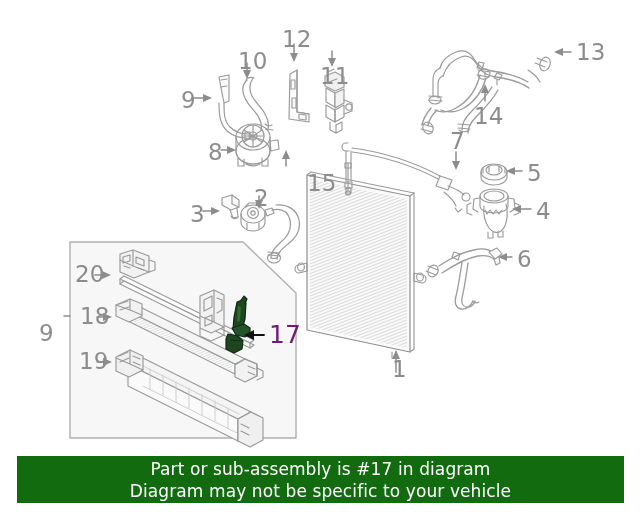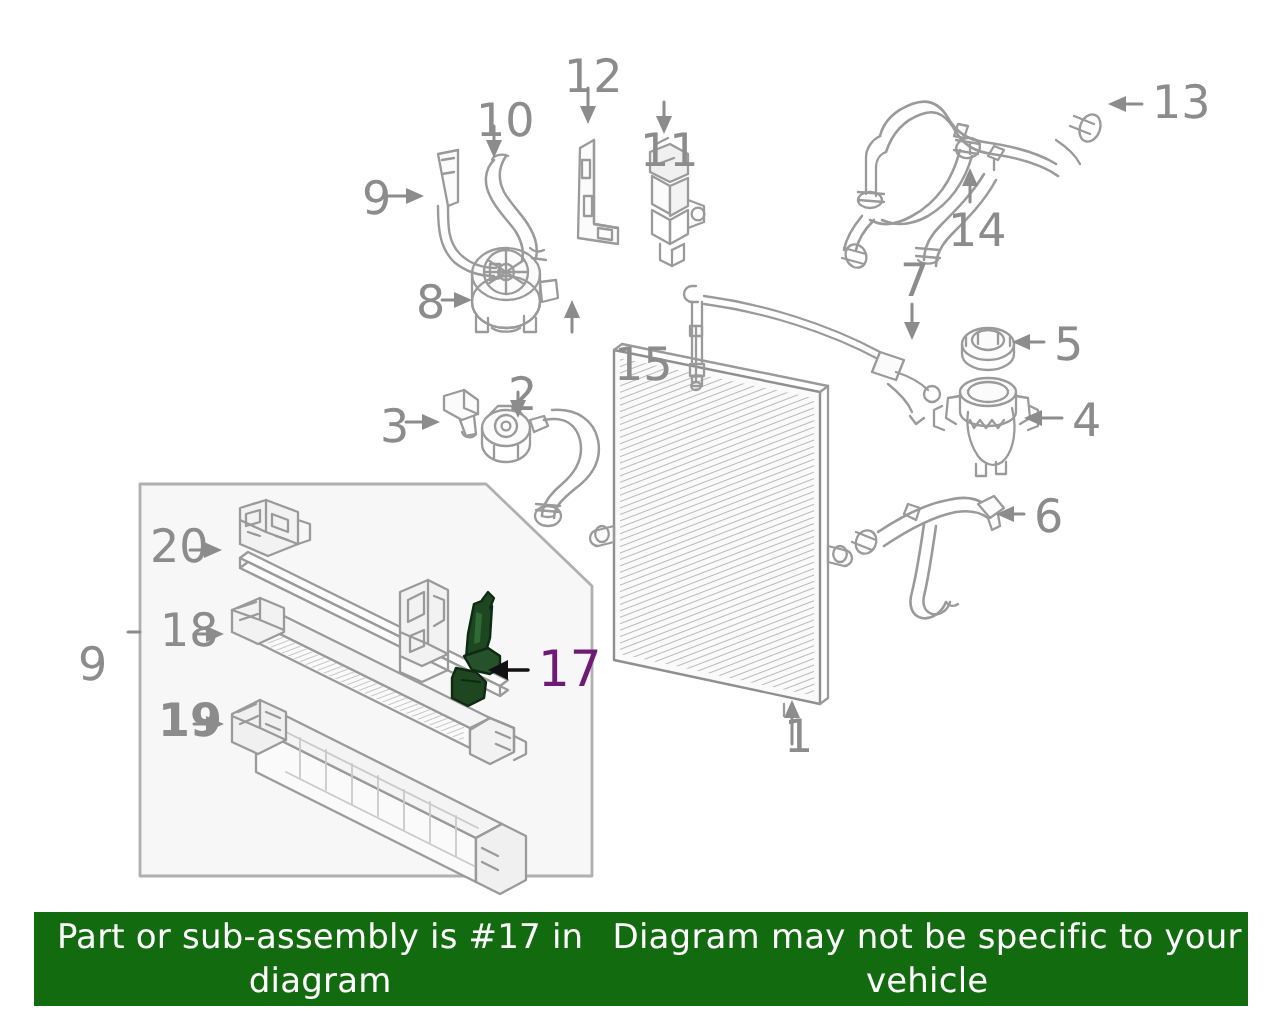--- a/index.html
+++ b/index.html
@@ -37,21 +37,21 @@
   }
   #banner {
     position: absolute;
     left: 17px;
     top: 456px;
     width: 607px;
     height: 47px;
     background: #136b10;
     color: #ffffff;
     display: flex;
-    flex-direction: row;
+    flex-direction: column;
     align-items: center;
     justify-content: center;
     text-align: center;
   }
   #banner .bline {
     font-family: "DejaVu Sans", "Liberation Sans", sans-serif;
     font-size: 17px;
     line-height: 22px;
     letter-spacing: 0.1px;
   }
@@ -400,21 +400,21 @@
   <div class="lbl" style="left:181px; top:89px;">9</div>
   <div class="lbl" style="left:238px; top:50px;">10</div>
   <div class="lbl" style="left:320px; top:34px;margin-top:31px;">11</div>
   <div class="lbl" style="left:282px; top:28px;">12</div>
   <div class="lbl" style="left:576px; top:41px;">13</div>
   <div class="lbl" style="left:474px; top:105px;">14</div>
   <div class="lbl" style="left:277px; top:172px;margin-left:30px;">15</div>
   <div class="lbl" style="left:39px;  top:322px;">9</div>
   <div class="lbl highlight" style="left:269px; top:322px; font-size:25px;">17</div>
   <div class="lbl" style="left:80px;  top:305px;">18</div>
-  <div class="lbl" style="left:79px;  top:350px;font-weight:bold;">19</div>
+  <div class="lbl" style="left:79px;  top:350px;">19</div>
   <div class="lbl" style="left:75px;  top:263px;">20</div>
 
   <div id="banner">
     <div class="bline">Part or sub-assembly is #17 in diagram</div>
     <div class="bline">Diagram may not be specific to your vehicle</div>
   </div>
 
 </div>
 
 </body></html>

